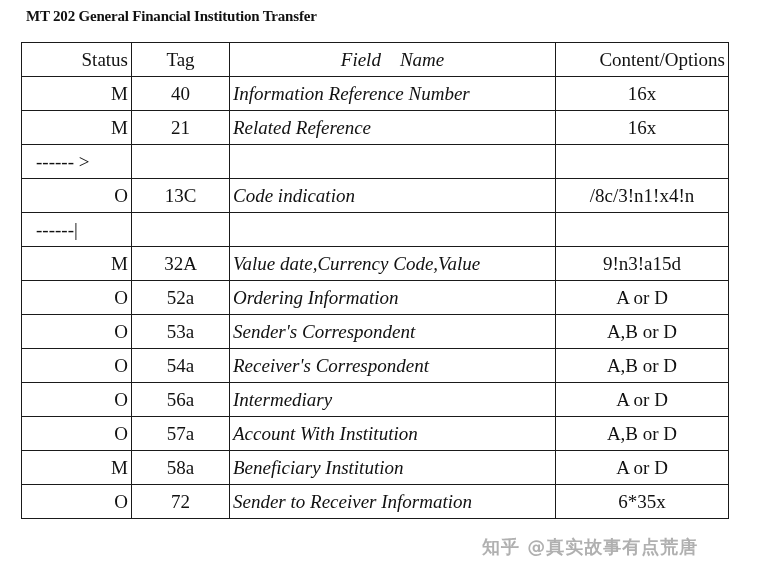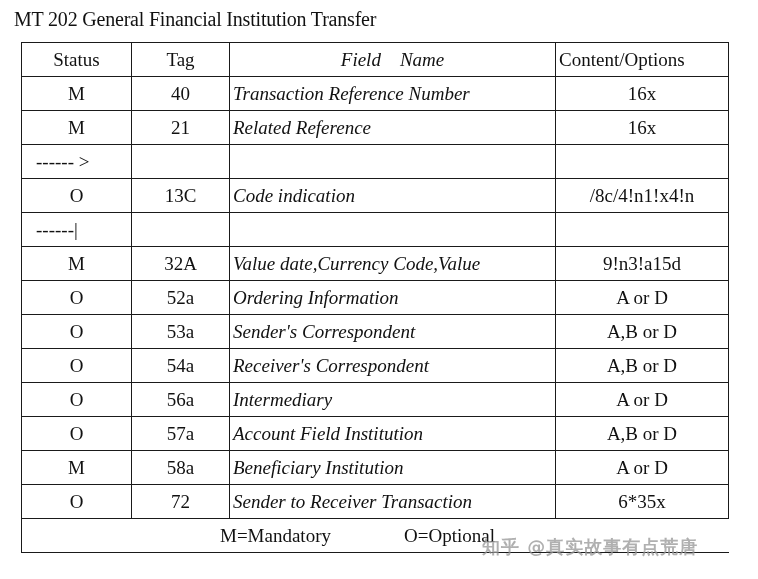--- a/index.html
+++ b/index.html
@@ -1,27 +1,27 @@
 <!DOCTYPE html>
 <html><head>
 <meta charset="utf-8">
 <style>
   html, body { margin:0; padding:0; background:#ffffff; }
   body { width:758px; height:579px; position:relative; overflow:hidden;
          font-family:"Liberation Serif","DejaVu Serif",serif; color:#111; }
-  .title { position:absolute; left:14px; top:8px; font-size:20px; font-weight:normal; letter-spacing:-0.2px; }
+  .title { position:absolute; left:26px; top:8px; font-size:15px; font-weight:bold; letter-spacing:-0.2px; }
   table { position:absolute; left:21px; top:42px; border-collapse:collapse; }
   td, th { border:1.5px solid #1a1a1a; height:33px; padding:0 3px; font-size:19px; font-weight:normal;
            white-space:nowrap; vertical-align:middle; }
-  .c-status { width:92px; text-align:center; }
+  .c-status { width:92px; text-align:right; }
   .c-tag { width:91px; text-align:center; }
   .c-field { width:319px; text-align:left;font-style:italic; }
   .c-content { width:166px; text-align:center; }
   th.c-field { text-align:center; }
-  th.c-content { text-align:left; }
+  th.c-content { text-align:right; }
   td.mark { text-align:left; padding-left:14px; }
   .footer-row td { border-right:none; }
   .footer-cell { padding:0; position:relative; }
   .footer-mand { position:absolute; left:198px; top:6px; }
   .footer-opt { position:absolute; left:382px; top:6px; }
   .watermark { position:absolute; left:482px; top:535px; font-family:"DejaVu Sans",sans-serif;
                font-size:18px; color:rgba(150,150,150,0.75); letter-spacing:1px;font-weight:bold; }
 </style>
 </head>
 <body>
@@ -34,40 +34,40 @@
       <th class="c-status">Status</th>
       <th class="c-tag">Tag</th>
       <th class="c-field" style="white-space:pre">Field    Name</th>
       <th class="c-content">Content/Options</th>
     </tr>
   </thead>
   <tbody>
     <tr>
       <td class="c-status">M</td>
       <td class="c-tag">40</td>
-      <td class="c-field">Transaction Reference Number</td>
+      <td class="c-field">Information Reference Number</td>
       <td class="c-content">16x</td>
     </tr>
     <tr>
       <td class="c-status">M</td>
       <td class="c-tag">21</td>
       <td class="c-field">Related Reference</td>
       <td class="c-content">16x</td>
     </tr>
     <tr>
       <td class="c-status mark">------ &gt;</td>
       <td class="c-tag"></td>
       <td class="c-field"></td>
       <td class="c-content"></td>
     </tr>
     <tr>
       <td class="c-status">O</td>
       <td class="c-tag">13C</td>
       <td class="c-field">Code indication</td>
-      <td class="c-content">/8c/4!n1!x4!n</td>
+      <td class="c-content">/8c/3!n1!x4!n</td>
     </tr>
     <tr>
       <td class="c-status mark">------|</td>
       <td class="c-tag"></td>
       <td class="c-field"></td>
       <td class="c-content"></td>
     </tr>
     <tr>
       <td class="c-status">M</td>
       <td class="c-tag">32A</td>
@@ -94,37 +94,31 @@
     </tr>
     <tr>
       <td class="c-status">O</td>
       <td class="c-tag">56a</td>
       <td class="c-field">Intermediary</td>
       <td class="c-content">A or D</td>
     </tr>
     <tr>
       <td class="c-status">O</td>
       <td class="c-tag">57a</td>
-      <td class="c-field">Account Field Institution</td>
+      <td class="c-field">Account With Institution</td>
       <td class="c-content">A,B or D</td>
     </tr>
     <tr>
       <td class="c-status">M</td>
       <td class="c-tag">58a</td>
       <td class="c-field">Beneficiary Institution</td>
       <td class="c-content">A or D</td>
     </tr>
     <tr>
       <td class="c-status">O</td>
       <td class="c-tag">72</td>
-      <td class="c-field">Sender to Receiver Transaction</td>
+      <td class="c-field">Sender to Receiver Information</td>
       <td class="c-content">6*35x</td>
-    </tr>
-    <tr class="footer-row">
-      <td colspan="4" class="footer-cell">
-        <span class="footer-mand">M=Mandatory</span>
-        <span class="footer-opt">O=Optional</span>
-      </td>
     </tr>
   </tbody>
 </table>
 
 <div class="watermark">知乎 @真实故事有点荒唐</div>
 
 </body></html>

